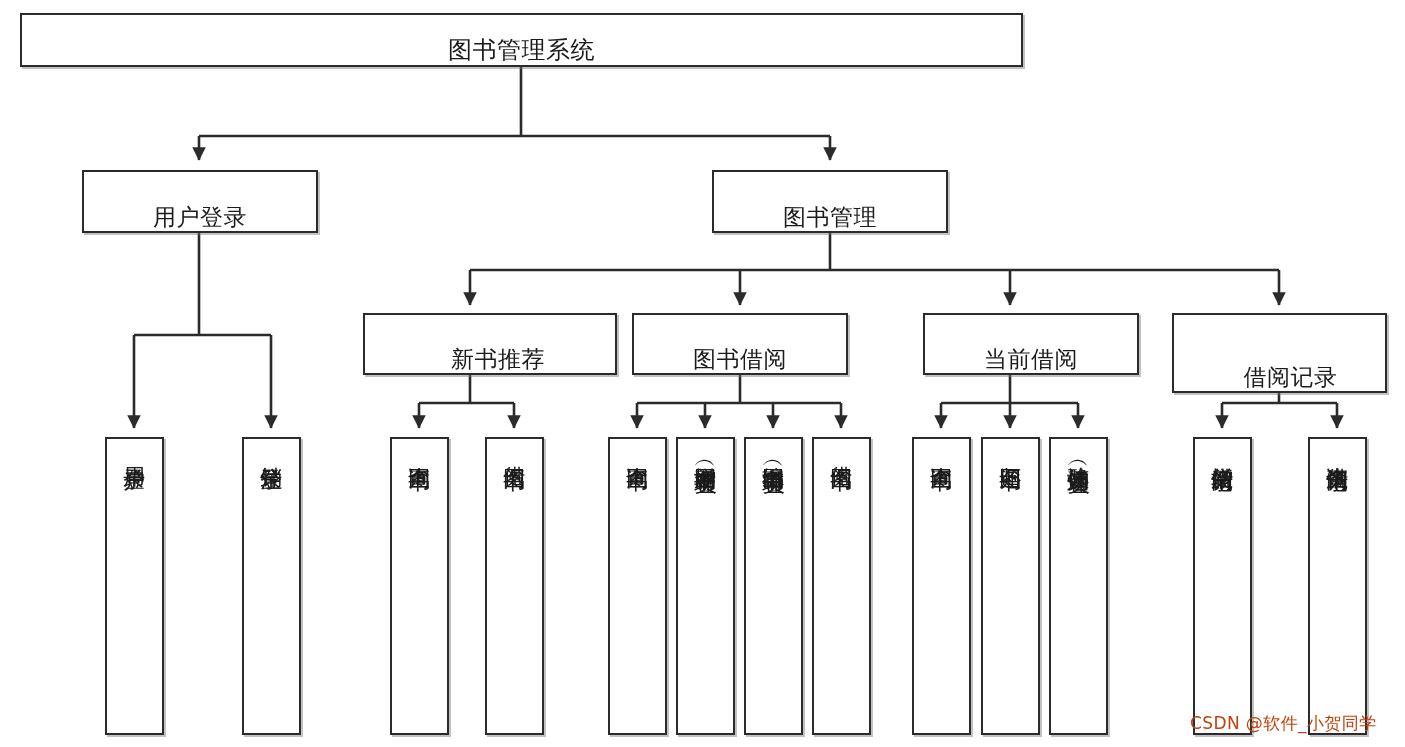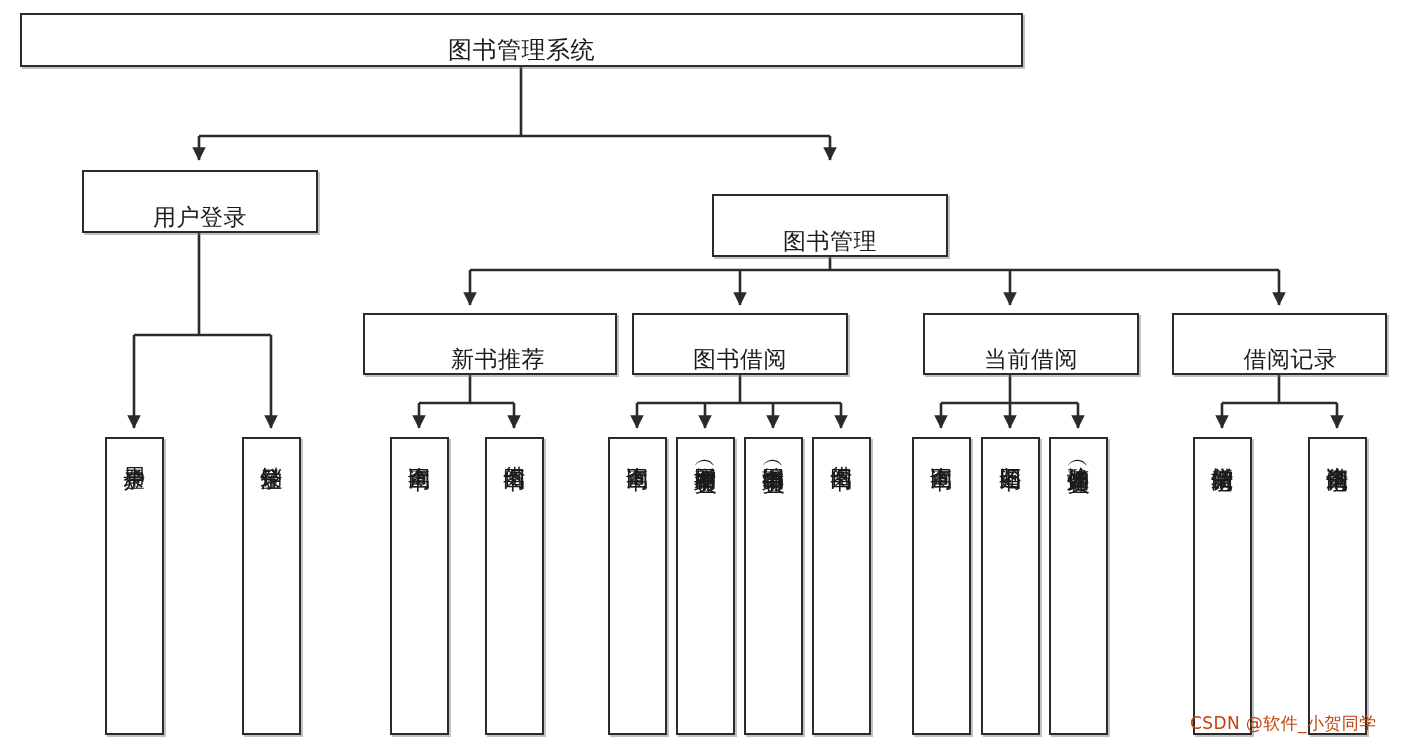--- a/index.html
+++ b/index.html
@@ -114,37 +114,37 @@
   </svg>
 
   <div class="node h root" style="left:20px;top:13px;width:1003px;height:54px;">
     <span class="lbl">图书管理系统</span>
   </div>
 
   <div class="node h" style="left:82px;top:170px;width:236px;height:63px;">
     <span class="lbl">用户登录</span>
   </div>
 
-  <div class="node h" style="left:712px;top:170px;width:236px;height:63px;margin-top:24px;">
+  <div class="node h" style="left:712px;top:170px;width:236px;height:63px;">
     <span class="lbl">图书管理</span>
   </div>
 
   <div class="node h" style="left:363px;top:313px;width:254px;height:62px;padding-left:16px;">
     <span class="lbl">新书推荐</span>
   </div>
 
   <div class="node h" style="left:632px;top:313px;width:216px;height:62px;">
     <span class="lbl">图书借阅</span>
   </div>
 
   <div class="node h" style="left:902px;top:313px;width:216px;height:62px;margin-left:21px;">
     <span class="lbl">当前借阅</span>
   </div>
 
-  <div class="node h" style="left:1172px;top:313px;width:215px;height:62px;padding-left:22px;">
+  <div class="node h" style="left:1172px;top:313px;width:215px;height:80px;padding-left:22px;">
     <span class="lbl">借阅记录</span>
   </div>
 
   <div class="node v" style="left:105px;top:437px;width:59px;height:298px;">
     <span class="lbl">用户登录</span>
   </div>
   <div class="node v" style="left:242px;top:437px;width:59px;height:298px;">
     <span class="lbl">注销登录</span>
   </div>
 

